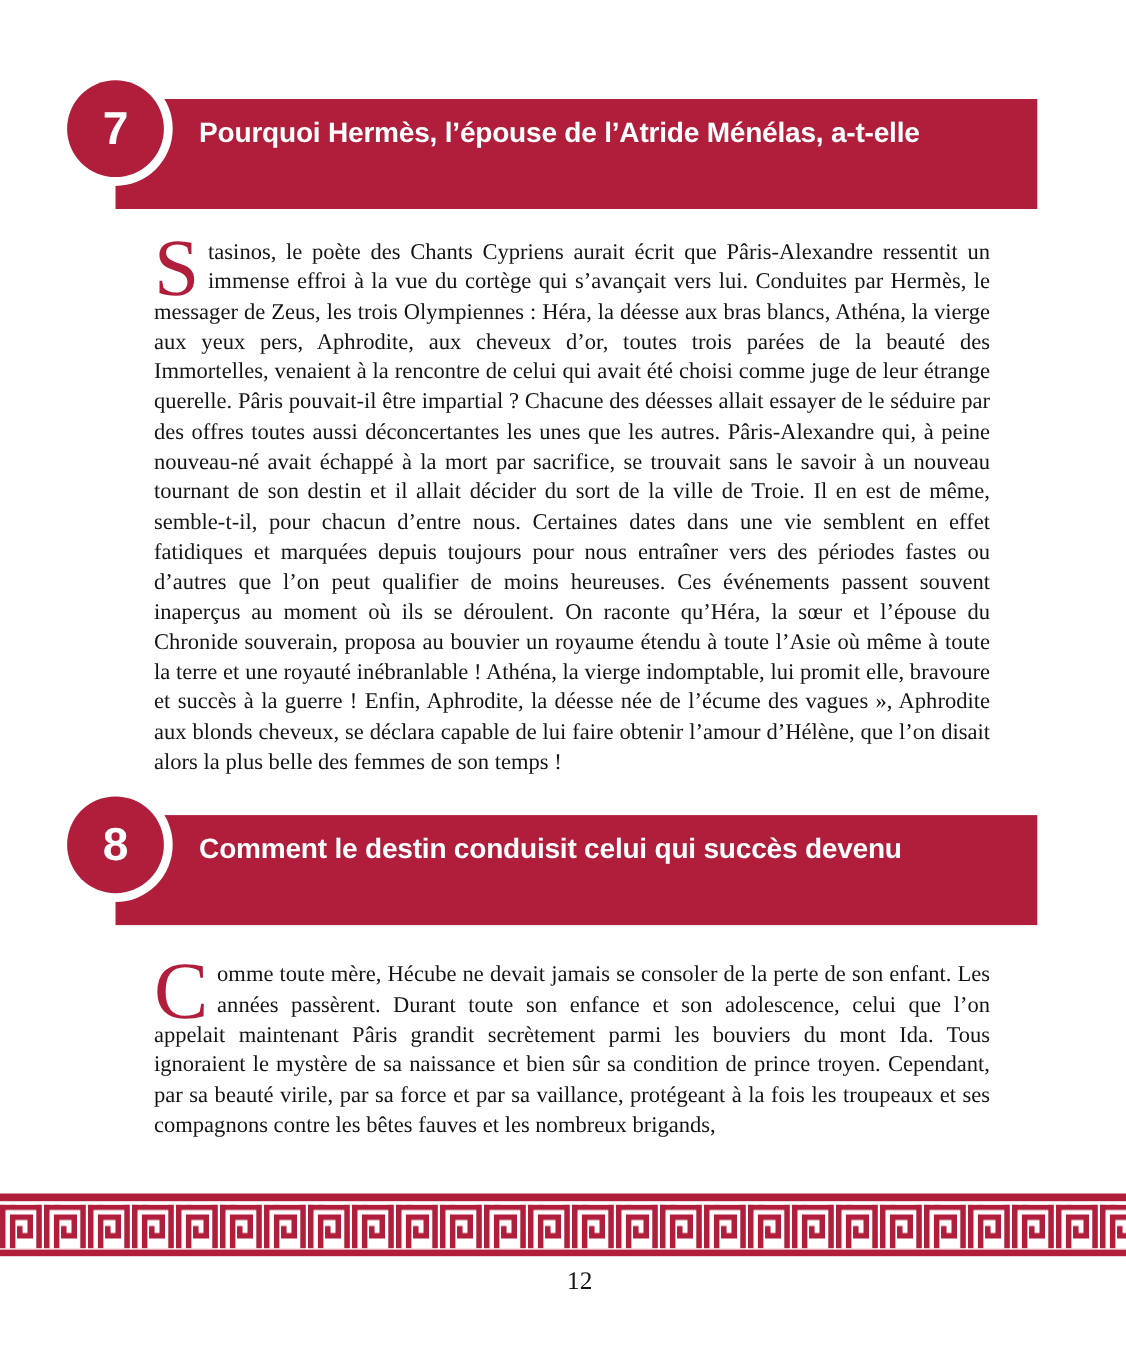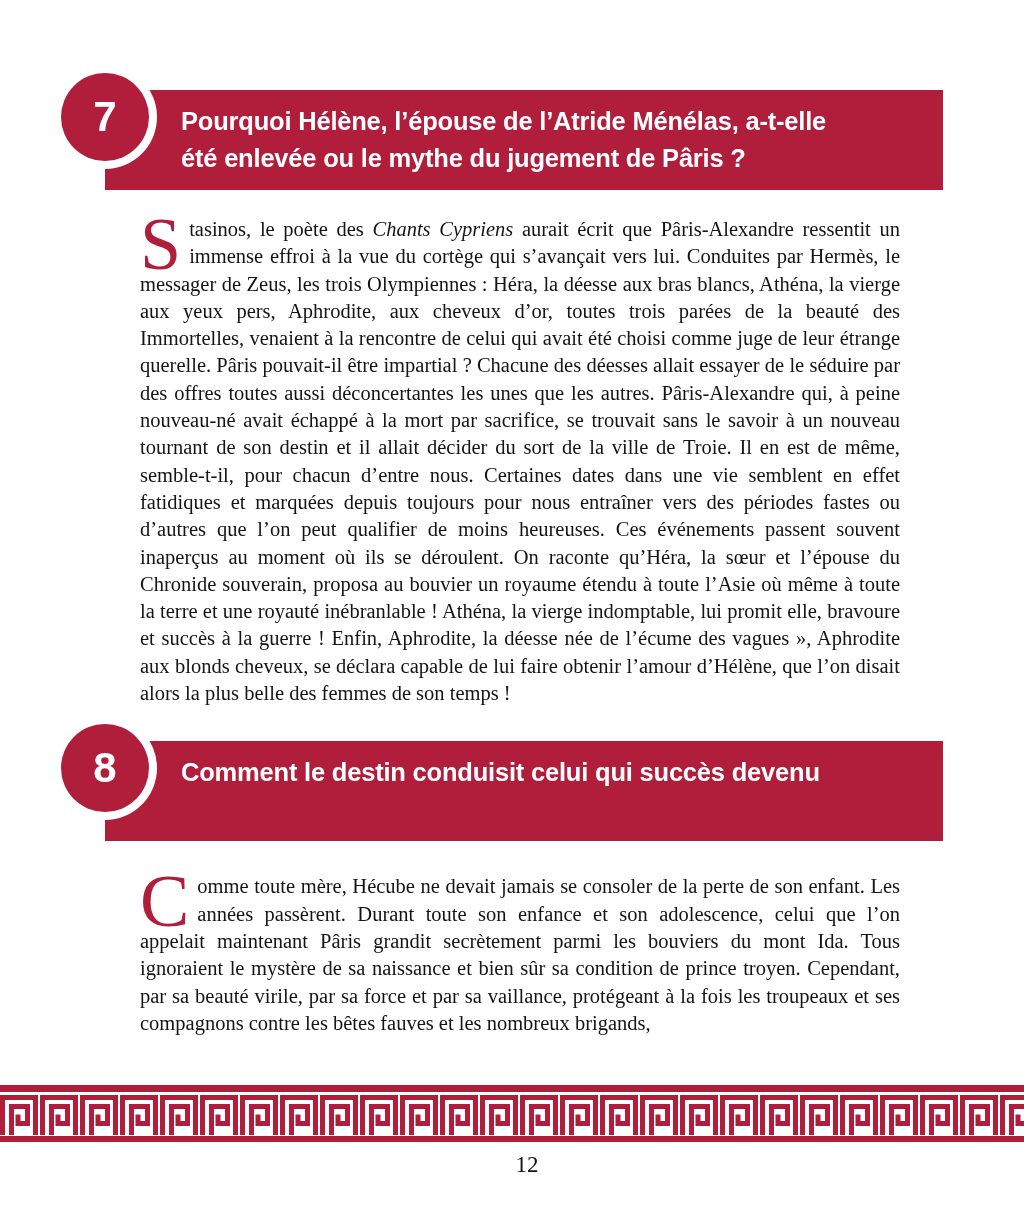--- a/index.html
+++ b/index.html
@@ -69,21 +69,21 @@
   .section-8 .body-text { margin-top: 32px; }
   .dropcap {
     float: left;
     font-family: "Liberation Serif", serif;
     font-size: 74px;
     line-height: 52px;
     padding-top: 2px;
     margin-right: 8px;
     color: var(--theme);
   }
-  .it { font-style: italic; }
+  .it { }
 
   
   .meander {
     position: absolute;
     left: 0;
     top: 1085px;
     width: 1024px;
     height: 57px;
     color: var(--theme);
   }
@@ -108,22 +108,21 @@
 <body>
 
 <div class="page">
 
   <section class="section-7">
     <div class="banner">
       <div class="num-circle">
         <span>7</span>
       </div>
       <div>
-        <div class="title-line">Pourquoi Hélène, l’épouse de l’Atride Ménélas, a-t-elle</div>
-        <div class="title-line">été enlevée ou le mythe du jugement de Pâris ?</div>
+        <div class="title-line">Pourquoi Hermès, l’épouse de l’Atride Ménélas, a-t-elle</div>
       </div>
     </div>
     <p class="body-text">
       <span class="dropcap">S</span><span>tasinos, le poète des </span><span class="it">Chants Cypriens</span><span> aurait écrit que Pâris-Alexandre ressentit un immense effroi à la vue du cortège qui s’avançait vers lui. Conduites par Hermès, le messager de Zeus, les trois Olympiennes : Héra, la déesse aux bras blancs, Athéna, la vierge aux yeux pers, Aphrodite, aux cheveux d’or, toutes trois parées de la beauté des Immortelles, venaient à la rencontre de celui qui avait été choisi comme juge de leur étrange querelle. Pâris pouvait-il être impartial ? Chacune des déesses allait essayer de le séduire par des offres toutes aussi déconcertantes les unes que les autres. Pâris-Alexandre qui, à peine nouveau-né avait échappé à la mort par sacrifice, se trouvait sans le savoir à un nouveau tournant de son destin et il allait décider du sort de la ville de Troie. Il en est de même, semble-t-il, pour chacun d’entre nous. Certaines dates dans une vie semblent en effet fatidiques et marquées depuis toujours pour nous entraîner vers des périodes fastes ou d’autres que l’on peut qualifier de moins heureuses. Ces événements passent souvent inaperçus au moment où ils se déroulent. On raconte qu’Héra, la sœur et l’épouse du Chronide souverain, proposa au bouvier un royaume étendu à toute l’Asie où même à toute la terre et une royauté inébranlable ! Athéna, la vierge indomptable, lui promit elle, bravoure et succès à la guerre ! Enfin, Aphrodite, la déesse née de l’écume des vagues », Aphrodite aux blonds cheveux, se déclara capable de lui faire obtenir l’amour d’Hélène, que l’on disait alors la plus belle des femmes de son temps !</span>
     </p>
   </section>
 
   <section class="section-8">
     <div class="banner">
       <div class="num-circle">

